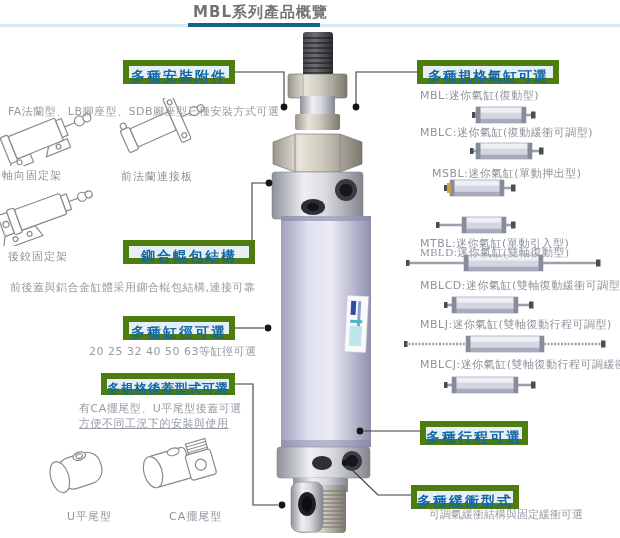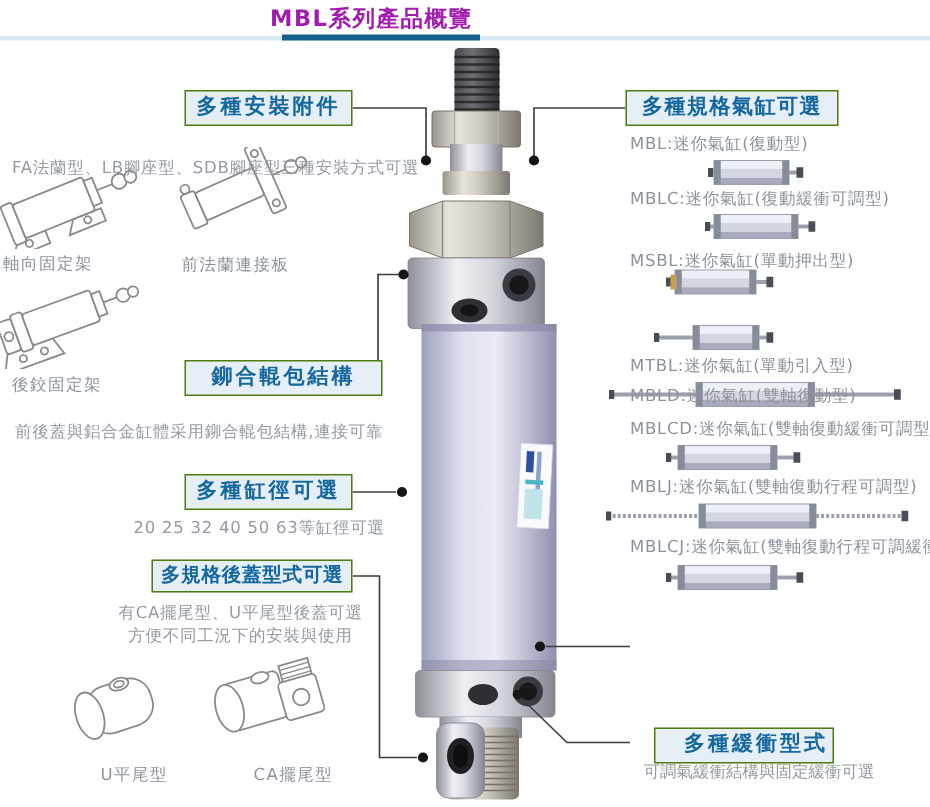--- a/index.html
+++ b/index.html
@@ -1,22 +1,22 @@
 <!DOCTYPE html>
 <html><head>
 <meta charset="utf-8">
 <style>
   html,body{margin:0;padding:0;background:#fff;}
   .stage{position:relative;width:620px;height:538px;background:#ffffff;overflow:hidden;
          font-family:"DejaVu Sans","Liberation Sans",sans-serif;}
-  .hdr-title{position:absolute;left:180px;top:3px;width:148px;text-align:left;
-             font-size:15px;font-weight:bold;color:#a21caf;letter-spacing:1px;z-index:4;white-space:nowrap;}
+  .hdr-title{position:absolute;left:180px;top:3px;width:148px;text-align:right;
+             font-size:15px;font-weight:bold;color:#737373;letter-spacing:1px;z-index:4;white-space:nowrap;}
   .top-rule{position:absolute;left:0;top:24px;width:620px;height:3px;background:#d7e8f2;z-index:1;}
   .title-bar{position:absolute;left:188px;top:23px;width:132px;height:4px;background:#17608c;z-index:2;}
-  .abox{position:absolute;background:#e6eff7;border:1px solid #4d7c0f;color:#15689f;
+  .abox{position:absolute;background:#e6eff7;border:6px solid #4d7c0f;color:#15689f;
         font-weight:bold;font-size:14px;letter-spacing:2px;box-sizing:border-box;
         text-align:center;white-space:nowrap;z-index:3;line-height:21px;height:24px;}
   .abox.sm{font-size:13px;letter-spacing:0.5px;height:22px;line-height:19px;}
   .gtext{position:absolute;color:#959aa3;font-size:11px;letter-spacing:0.5px;white-space:nowrap;z-index:3;}
   .cap{position:absolute;color:#8d939c;font-size:11px;letter-spacing:1px;white-space:nowrap;z-index:3;}
   .model-label{position:absolute;left:420px;color:#8d939c;font-size:11px;letter-spacing:0.5px;white-space:nowrap;z-index:3;}
   .lineart{position:absolute;z-index:2;}
   .thumb{position:absolute;z-index:2;}
   #connector-layer{position:absolute;left:0;top:0;z-index:2;pointer-events:none;}
   #cylinder-photo{position:absolute;left:250px;top:30px;z-index:1;}
@@ -172,21 +172,21 @@
   <div class="cap" style="left:8px;top:249px;">後鉸固定架</div>
 
   <div class="abox" style="left:123px;top:240px;width:132px;">鉚合輥包結構</div>
   <div class="gtext" style="left:10px;top:280px;">前後蓋與鋁合金缸體采用鉚合輥包結構,連接可靠</div>
 
   <div class="abox" style="left:123px;top:316px;width:112px;">多種缸徑可選</div>
   <div class="gtext" style="left:89px;top:344px;">20 25 32 40 50 63等缸徑可選</div>
 
   <div class="abox sm" style="left:101px;top:373px;width:134px;">多規格後蓋型式可選</div>
   <div class="gtext" style="left:79px;top:401px;width:156px;text-align:right;">有CA擺尾型、U平尾型後蓋可選</div>
-  <div class="gtext" style="left:79px;top:416px;width:156px;text-align:right;">方便不同工況下的安裝與使用</div>
+  <div class="gtext" style="left:79px;top:416px;width:156px;text-decoration:underline;">方便不同工況下的安裝與使用</div>
 
   <svg class="lineart" style="left:44px;top:436px;" width="76" height="70" viewBox="0 0 76 70">
     <g transform="rotate(-18 38 35)" fill="#ffffff" stroke="#8a8a8a" stroke-width="1.2">
       <rect x="14" y="18" width="44" height="32" rx="14"></rect>
       <ellipse cx="15" cy="34" rx="9" ry="16"></ellipse>
       <ellipse cx="40" cy="20" rx="6.5" ry="4"></ellipse>
         <ellipse cx="40" cy="20" rx="3.4" ry="2.1"></ellipse>
     </g>
   </svg>
   <svg class="lineart" style="left:136px;top:430px;" width="92" height="76" viewBox="0 0 92 76">
@@ -200,23 +200,23 @@
       <circle cx="65" cy="40" r="5.5"></circle>
     </g>
   </svg>
   <div class="cap" style="left:67px;top:509px;">U平尾型</div>
   <div class="cap" style="left:169px;top:509px;">CA擺尾型</div>
 
   <div class="abox" style="left:417px;top:60px;width:142px;letter-spacing:1px;">多種規格氣缸可選</div>
 
   <div class="model-label" style="top:88px;">MBL:迷你氣缸(復動型)</div>
   <div class="model-label" style="top:125px;">MBLC:迷你氣缸(復動緩衝可調型)</div>
-  <div class="model-label" style="top:166px;">MSBL:迷你氣缸(單動押出型)</div>
+  <div class="model-label" style="top:166px;margin-left:12px;">MSBL:迷你氣缸(單動押出型)</div>
   <div class="model-label" style="top:201px;margin-top:35px;">MTBL:迷你氣缸(單動引入型)</div>
-  <div class="model-label" style="top:256px;">MBLD:迷你氣缸(雙軸復動型)</div>
+  <div class="model-label" style="top:245px;font-family:Liberation Serif, serif;">MBLD:迷你氣缸(雙軸復動型)</div>
   <div class="model-label" style="top:278px;">MBLCD:迷你氣缸(雙軸復動緩衝可調型)</div>
   <div class="model-label" style="top:317px;">MBLJ:迷你氣缸(雙軸復動行程可調型)</div>
   <div class="model-label" style="top:357px;">MBLCJ:迷你氣缸(雙軸復動行程可調緩衝可調</div>
   <div id="thumb-layer">
       <div class="thumb" style="left: 472px; top: 104px;"><svg width="64" height="22">
           <line x1="1" y1="11" x2="6" y2="11" stroke="#9ba0ac" stroke-width="2.6"></line>
           <rect x="0" y="8" width="3.5" height="6" fill="#4a4d55"></rect>
           <line x1="54" y1="11" x2="62" y2="11" stroke="#9ba0ac" stroke-width="2.6"></line>
           <rect x="59" y="7.5" width="4.5" height="7" fill="#4a4d55"></rect>
           <rect x="4" y="3" width="50" height="5.5" fill="#eef0f6"></rect>
@@ -306,17 +306,18 @@
           <rect x="87" y="7.5" width="4.5" height="7" fill="#4a4d55"></rect>
           <rect x="8" y="3" width="66" height="5.5" fill="#eef0f6"></rect>
           <rect x="8" y="8.5" width="66" height="6" fill="#d4d6e2"></rect>
           <rect x="8" y="14.5" width="66" height="4.5" fill="#a9acbd"></rect>
           <rect x="8" y="3" width="66" height="16" fill="none" stroke="#9aa0ae" stroke-width="0.7"></rect>
           <rect x="8" y="3" width="4.5" height="16" fill="#878c9a"></rect>
           <rect x="69.5" y="3" width="4.5" height="16" fill="#878c9a"></rect>
         </svg></div>
     </div>
 
-
-  <div class="abox" style="left:436px;top:485px;width:120px;padding-left:16px;">多種緩衝型式</div>
+  <div class="abox" style="left:420px;top:421px;width:108px;">多種行程可選</div>
+
+  <div class="abox" style="left:411px;top:485px;width:108px;">多種緩衝型式</div>
   <div class="gtext" style="left:429px;top:507px;letter-spacing:0;">可調氣緩衝結構與固定緩衝可選</div>
 
 </div>
 
 </body></html>

